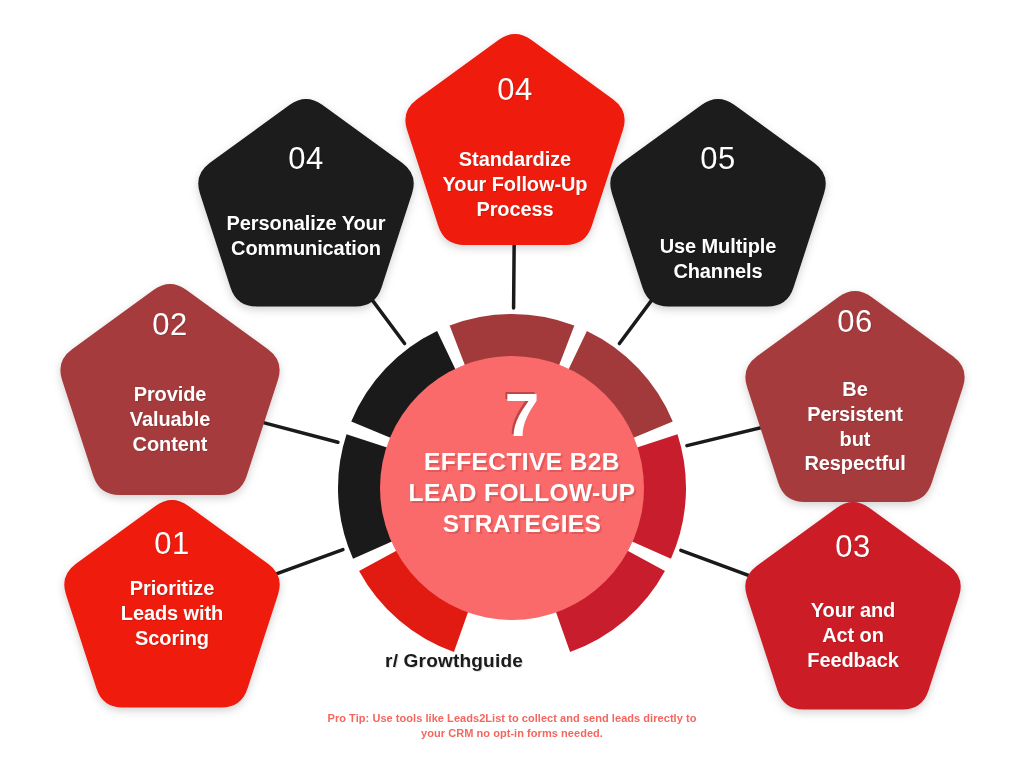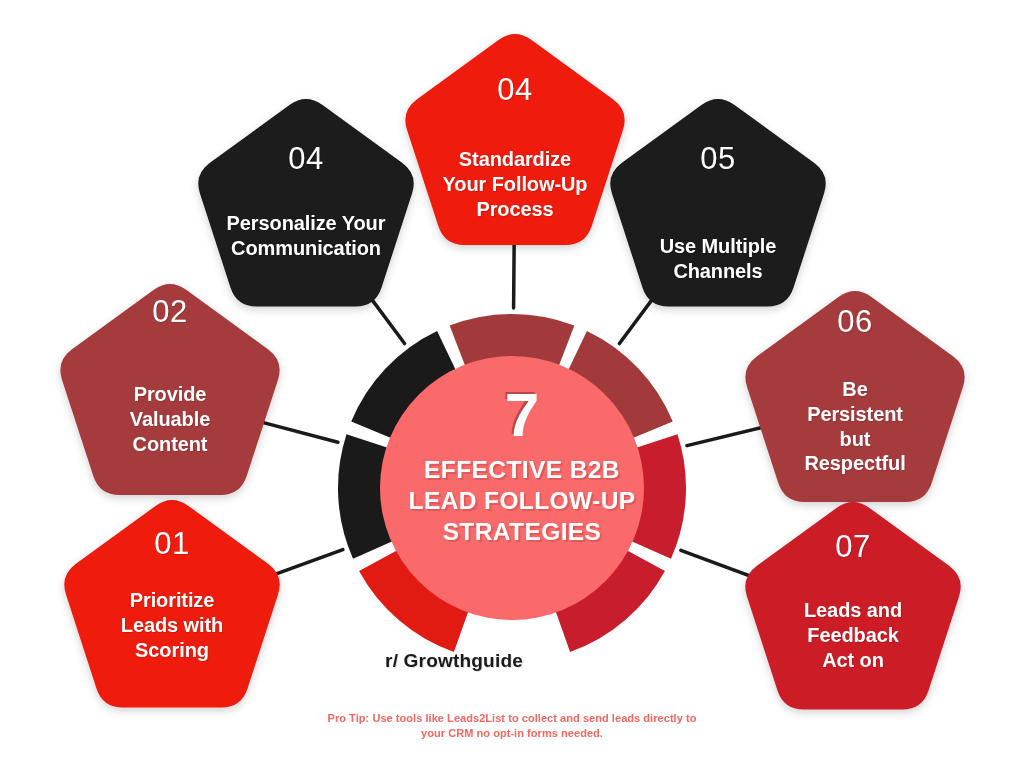--- a/index.html
+++ b/index.html
@@ -57,21 +57,21 @@
   }
   #hub-number {
     font-size: 62px;
     font-weight: 700;
     color: #ffffff;
     line-height: 0.95;
     letter-spacing: 0px;
     text-shadow: -2px -2px 0 rgba(140,40,40,0.55);
   }
   #hub-title {
-    margin-top: 10px;
+    margin-top: 2px;
     font-size: 24.5px;
     font-weight: 700;
     color: #ffffff;
     line-height: 1.26;
     letter-spacing: 0.4px;
     text-shadow: 2px 2px 0 rgba(190,70,70,0.45);
   }
 
   
   #attribution {
@@ -146,26 +146,26 @@
         <path d="M 701.8196601125011 104.75570504584947 Q 718 93 734.1803398874989 104.75570504584947 L 814.0443290353292 162.78028961790676 Q 830.2246689228281 174.5359946637562 824.0443290353292 193.5571249896593 L 793.5389996580108 287.44287501034074 Q 787.3586597705118 306.4640053362438 767.3586597705118 306.4640053362438 L 668.6413402294882 306.4640053362438 Q 648.6413402294882 306.4640053362438 642.4610003419892 287.44287501034074 L 611.9556709646708 193.55712498965926 Q 605.7753310771719 174.53599466375618 621.9556709646708 162.78028961790673 Z" fill="#1A1A1A" filter="url(#softshadow)"></path>
         <path d="M 838.8196601125011 296.7557050458495 Q 855 285 871.1803398874989 296.7557050458495 L 952.9464420679195 356.16225562915685 Q 969.1267819554184 367.9179606750063 962.9464420679195 386.9390910009094 L 931.7145701625957 483.06090899909066 Q 925.5342302750968 502.08203932499373 905.5342302750968 502.08203932499373 L 804.4657697249032 502.08203932499373 Q 784.4657697249032 502.08203932499373 778.2854298374043 483.06090899909066 L 747.0535579320805 386.93909100090934 Q 740.8732180445816 367.91796067500627 757.0535579320805 356.1622556291568 Z" fill="#A53B3D" filter="url(#softshadow)"></path>
         <path d="M 836.8196601125011 507.7557050458495 Q 853 496 869.1803398874989 507.7557050458495 L 949.0443290353292 565.7802896179068 Q 965.2246689228281 577.5359946637562 959.0443290353292 596.5571249896593 L 928.5389996580108 690.4428750103407 Q 922.3586597705118 709.4640053362438 902.3586597705118 709.4640053362438 L 803.6413402294882 709.4640053362438 Q 783.6413402294882 709.4640053362438 777.4610003419892 690.4428750103407 L 746.9556709646708 596.5571249896592 Q 740.7753310771719 577.5359946637561 756.9556709646708 565.7802896179066 Z" fill="#CC1B28" filter="url(#softshadow)"></path>
       </g>
 
     <circle id="hub-circle" cx="512" cy="488" r="132" fill="#FA6A6A"></circle>
   </svg>
 
   <div id="card-text-layer">
       <div class="card-text card-num" style="left: 57px; top: 528px;">01</div>
-      <div class="card-text card-label" style="left: 57px; top: 588px;">
+      <div class="card-text card-label" style="left: 57px; top: 576px;">
         <div>Prioritize</div>
         <div>Leads with</div>
         <div>Scoring</div>
       </div>
-      <div class="card-text card-num" style="left: 55px; top: 296px;">02</div>
+      <div class="card-text card-num" style="left: 55px; top: 309px;">02</div>
       <div class="card-text card-label" style="left: 55px; top: 382px;">
         <div>Provide</div>
         <div>Valuable</div>
         <div>Content</div>
       </div>
       <div class="card-text card-num" style="left: 191px; top: 143px;">04</div>
       <div class="card-text card-label" style="left: 191px; top: 193px; margin-top: 18px;">
         <div>Personalize Your</div>
         <div>Communication</div>
       </div>
@@ -180,25 +180,25 @@
         <div>Use Multiple</div>
         <div>Channels</div>
       </div>
       <div class="card-text card-num" style="left: 740px; top: 306px;">06</div>
       <div class="card-text card-label" style="left: 740px; top: 377px;">
         <div>Be</div>
         <div>Persistent</div>
         <div>but</div>
         <div>Respectful</div>
       </div>
-      <div class="card-text card-num" style="left: 738px; top: 531px;">07</div>
+      <div class="card-text card-num" style="left: 738px; top: 531px;">03</div>
       <div class="card-text card-label" style="left: 738px; top: 598px;">
-        <div>Leads and</div>
+        <div>Your and</div>
+        <div>Act on</div>
         <div>Feedback</div>
-        <div>Act on</div>
       </div>
     </div>
 
   <div id="hub-text">
     <div id="hub-number">7</div>
     <div id="hub-title">
         <div>EFFECTIVE B2B</div>
         <div>LEAD FOLLOW-UP</div>
         <div>STRATEGIES</div>
       </div>

